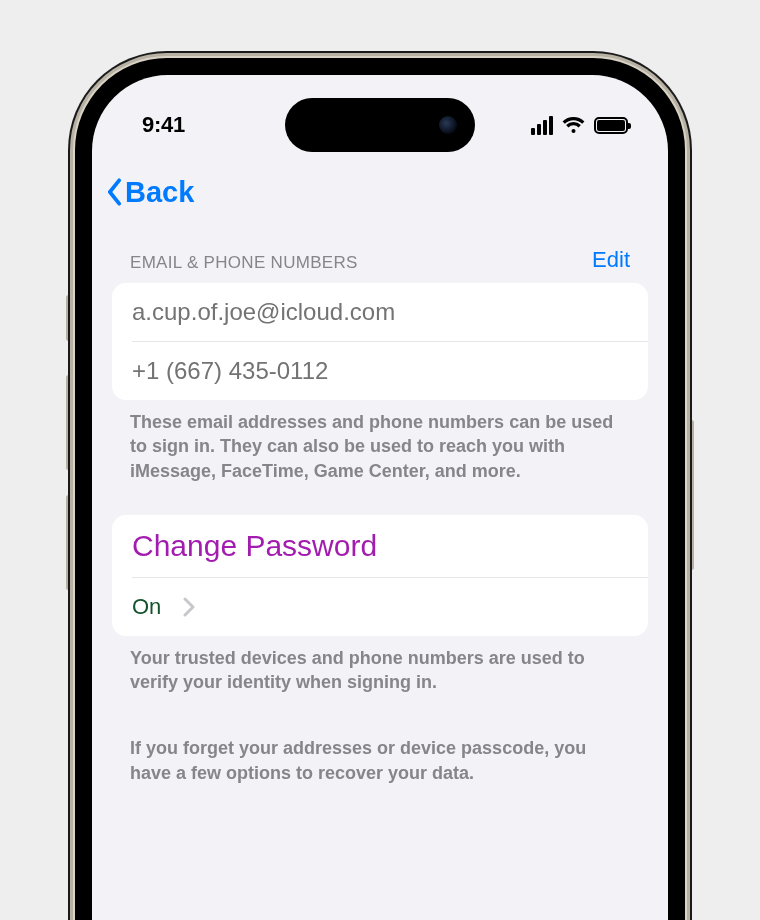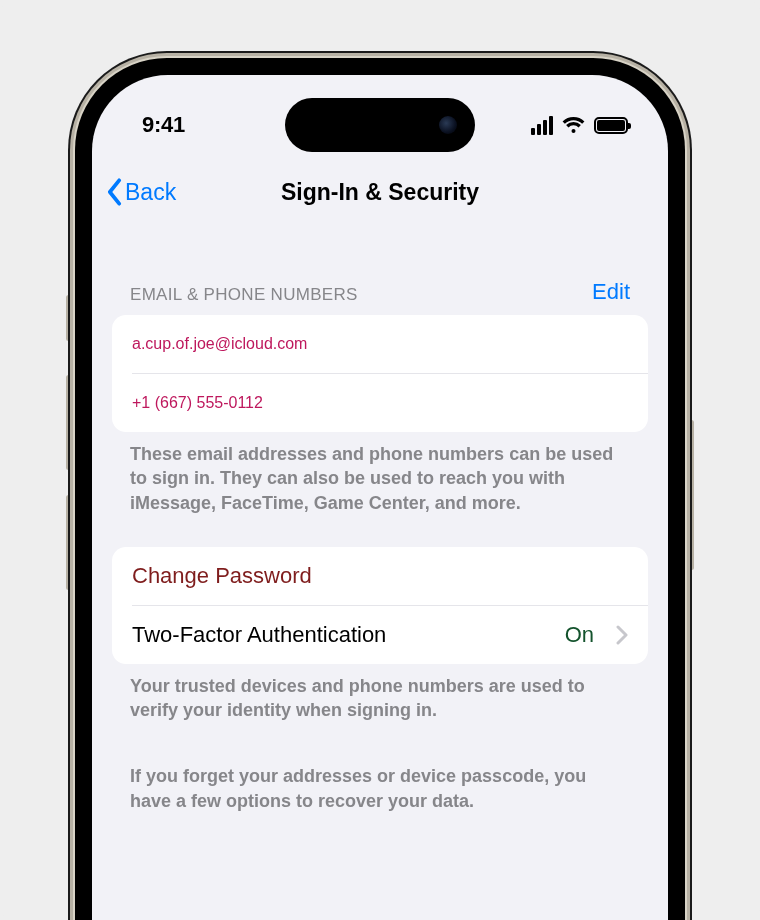--- a/index.html
+++ b/index.html
@@ -130,22 +130,22 @@
     position: absolute;
     top: 88px; left: 0; right: 0;
     height: 58px;
     display: flex;
     align-items: center;
     padding: 0 14px;
   }
   .back {
     display: flex; align-items: center;
     color: #007aff;
-    font-size: 23px;
-    font-weight: 400;
+    font-size: 29px;
+    font-weight: 700;
   }
   .back svg { margin-right: 2px; }
   .title {
     position: absolute;
     left: 0; right: 0;
     text-align: center;
     font-size: 23px;
     font-weight: 600;
     color: #000;
     pointer-events: none;
@@ -168,53 +168,52 @@
   }
   .group-header .label {
     font-size: 17px;
     color: #86868a;
     text-transform: uppercase;
     letter-spacing: 0.3px;
   }
   .group-header .edit {
     font-size: 22px;
     color: #007aff;
-    margin-top: 32px;
   }
 
   .card {
     background: #fff;
     border-radius: 14px;
     overflow: hidden;
   }
   .row {
     padding: 14px 20px;
     display: flex;
     align-items: center;
     justify-content: space-between;
     min-height: 58px;
   }
   .card .divider {
     height: 1px; background: #e5e5ea; margin-left: 20px;
   }
 
   .primary-line {
-    font-size: 16px;
-    color: #be185d;
+    font-size: 24px;
+    color: #737373;
     line-height: 1.25;
   }
   .secondary-line {
     font-size: 17px;
     color: #8a8a8e;
     margin-top: 2px;
   }
 
   .row-link {
-    font-size: 22px;
-    color: #7f1d1d;
+    font-size: 30px;
+    color: #a21caf;
   }
 
   .row-title {
     font-size: 22px;
     color: #000;
   }
   .row-right {
     display: flex; align-items: center; gap: 22px;
     color: #14532d;
     font-size: 22px;
@@ -277,53 +276,51 @@
         </div>
       </div>
 
       <div class="navbar">
         <div class="back">
           <svg width="17" height="28" viewBox="0 0 14 24">
             <polyline points="11,2 3,12 11,22" fill="none" stroke="#007aff" stroke-width="3.2" stroke-linecap="round" stroke-linejoin="round"></polyline>
           </svg>
           <span>Back</span>
         </div>
-        <div class="title">Sign-In &amp; Security</div>
       </div>
 
       <div class="content">
 
         <div class="group-header">
           <div class="label">EMAIL &amp; PHONE NUMBERS</div>
           <div class="edit">Edit</div>
         </div>
 
         <div class="card">
           <div class="row">
             <div>
               <div class="primary-line">a.cup.of.joe@icloud.com</div>
             </div>
           </div>
           <div class="divider"></div>
           <div class="row">
-            <div class="primary-line">+1 (667) 555-0112</div>
+            <div class="primary-line">+1 (667) 435-0112</div>
           </div>
         </div>
 
         <div class="footer-text">These email addresses and phone numbers can be used to sign in. They can also be used to reach you with iMessage, FaceTime, Game Center, and more.</div>
 
         <div class="spacer"></div>
 
         <div class="card">
           <div class="row">
             <div class="row-link">Change Password</div>
           </div>
           <div class="divider"></div>
           <div class="row">
-            <div class="row-title">Two-Factor Authentication</div>
             <div class="row-right">
               <span>On</span>
               <span class="chevron">
                 <svg width="12" height="20" viewBox="0 0 12 20">
                   <polyline points="2,2 10,10 2,18" fill="none" stroke="#c7c7cc" stroke-width="3" stroke-linecap="round" stroke-linejoin="round"></polyline>
                 </svg>
               </span>
             </div>
           </div>
         </div>

